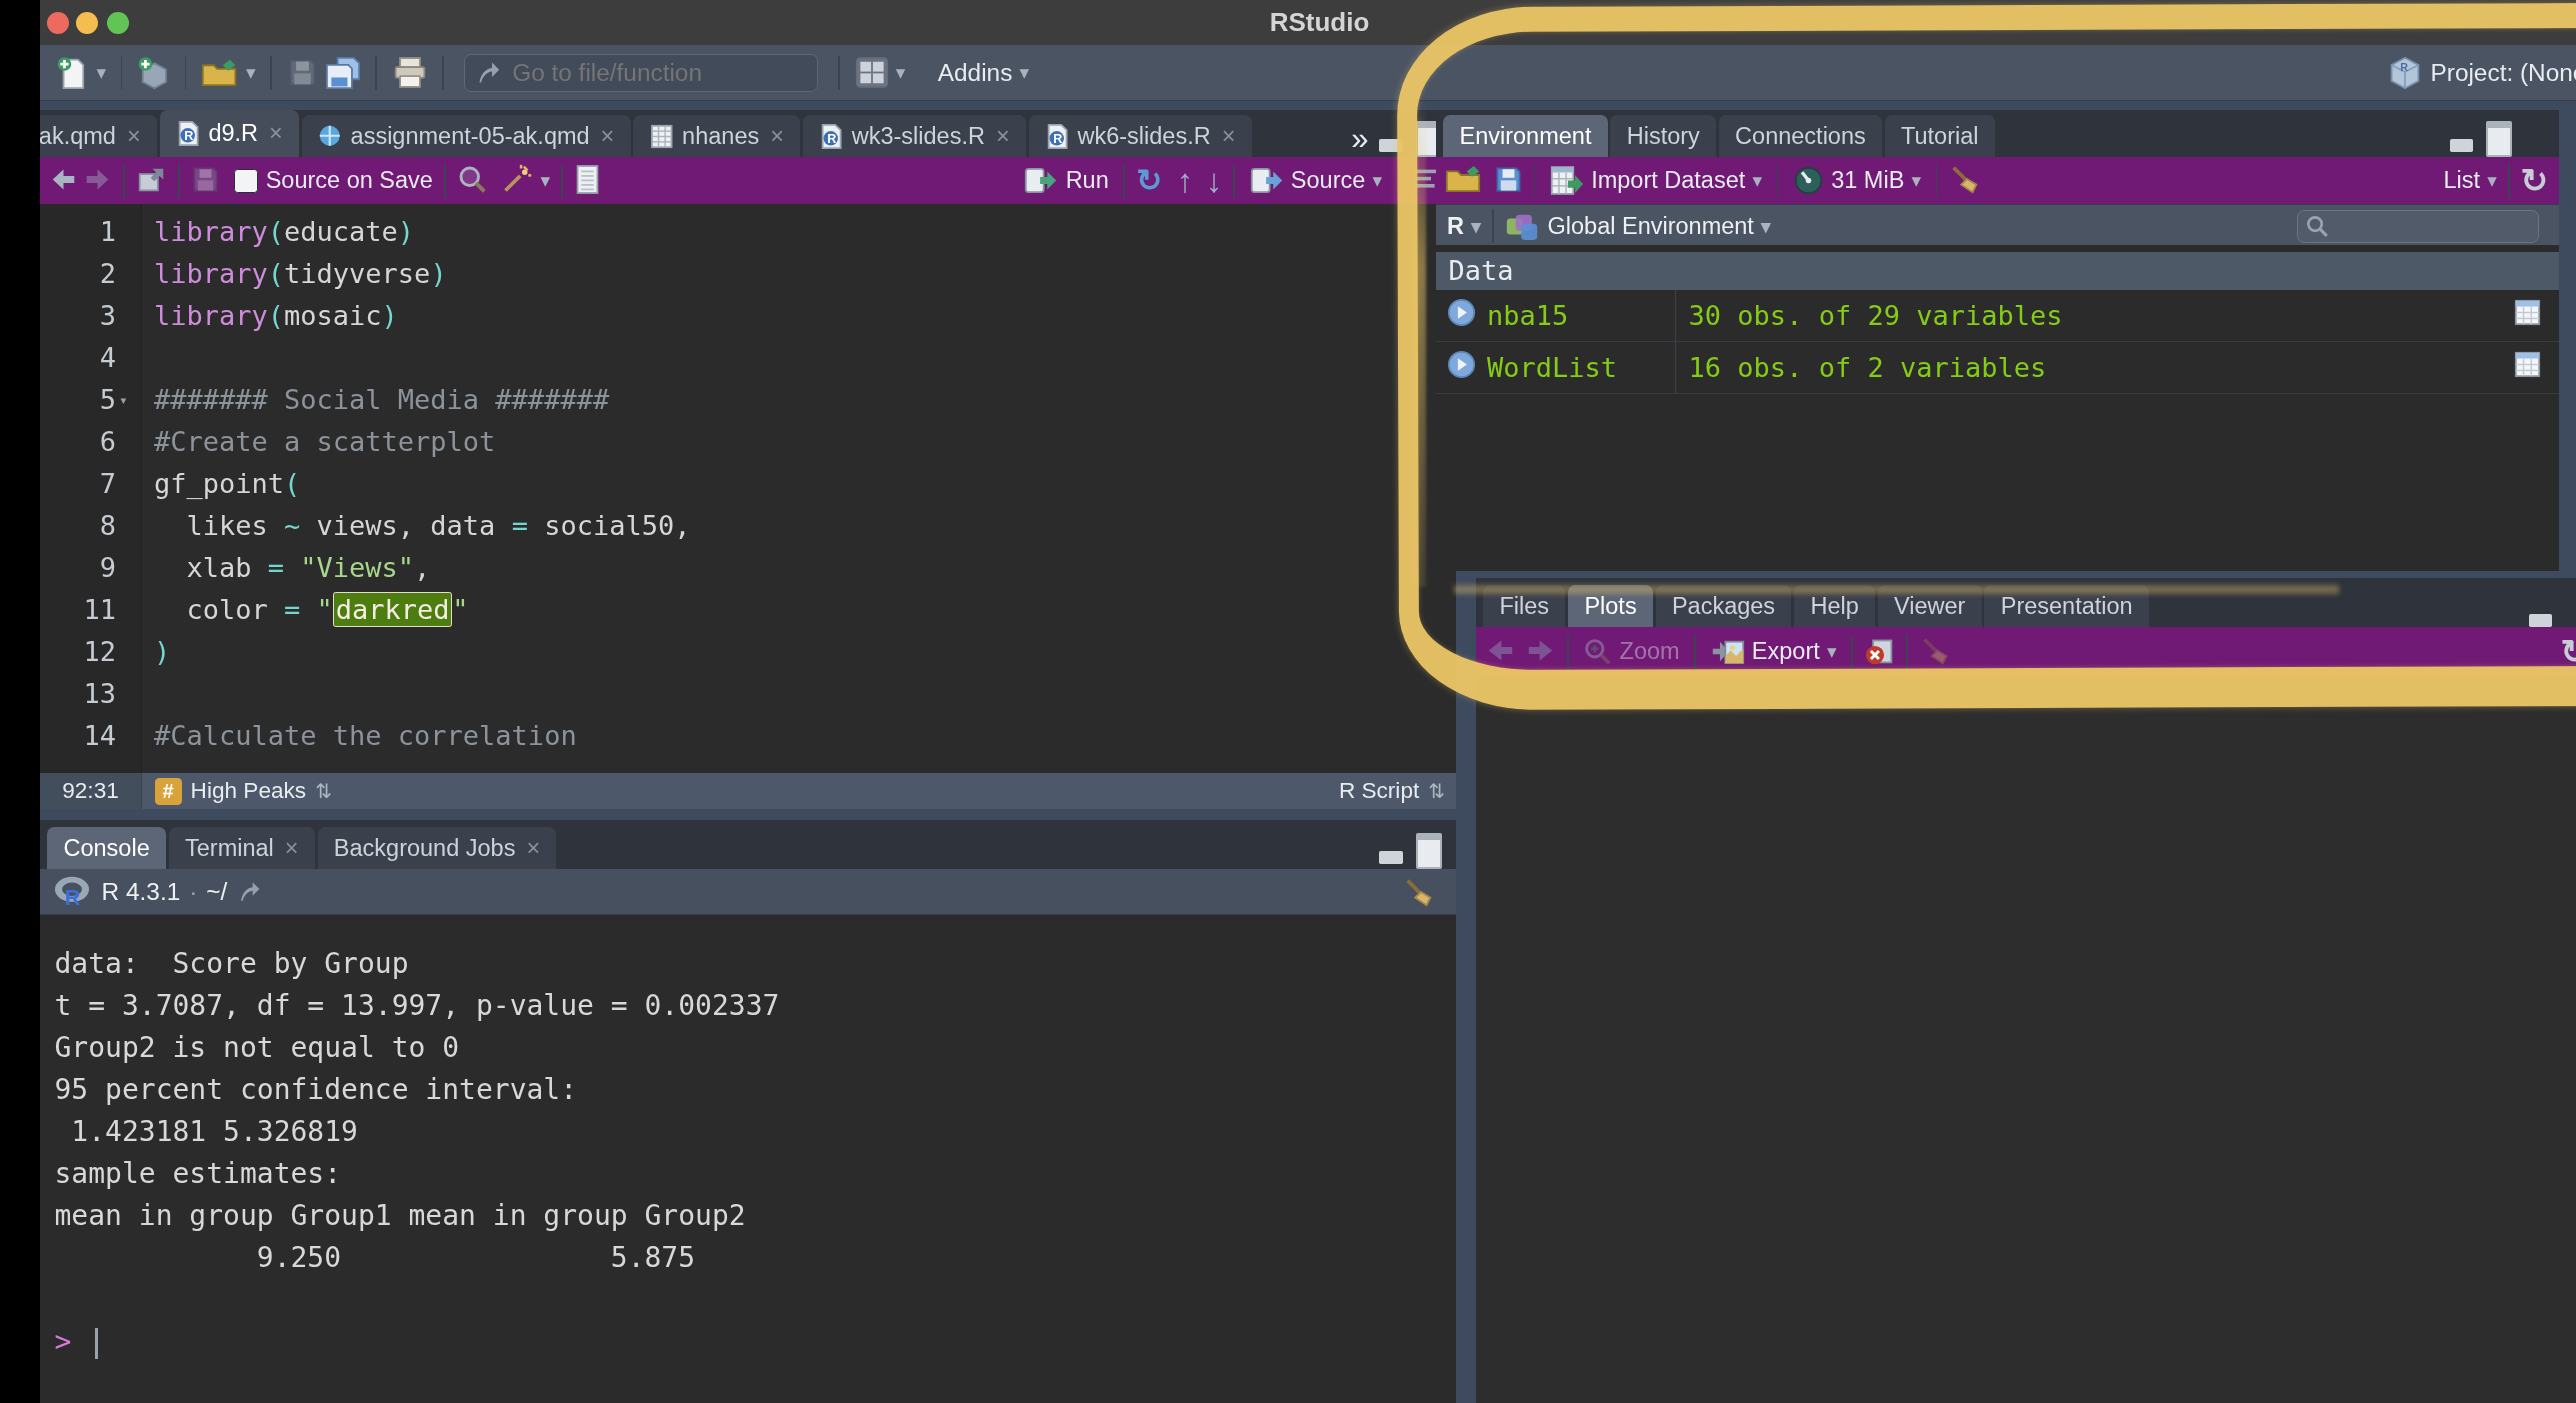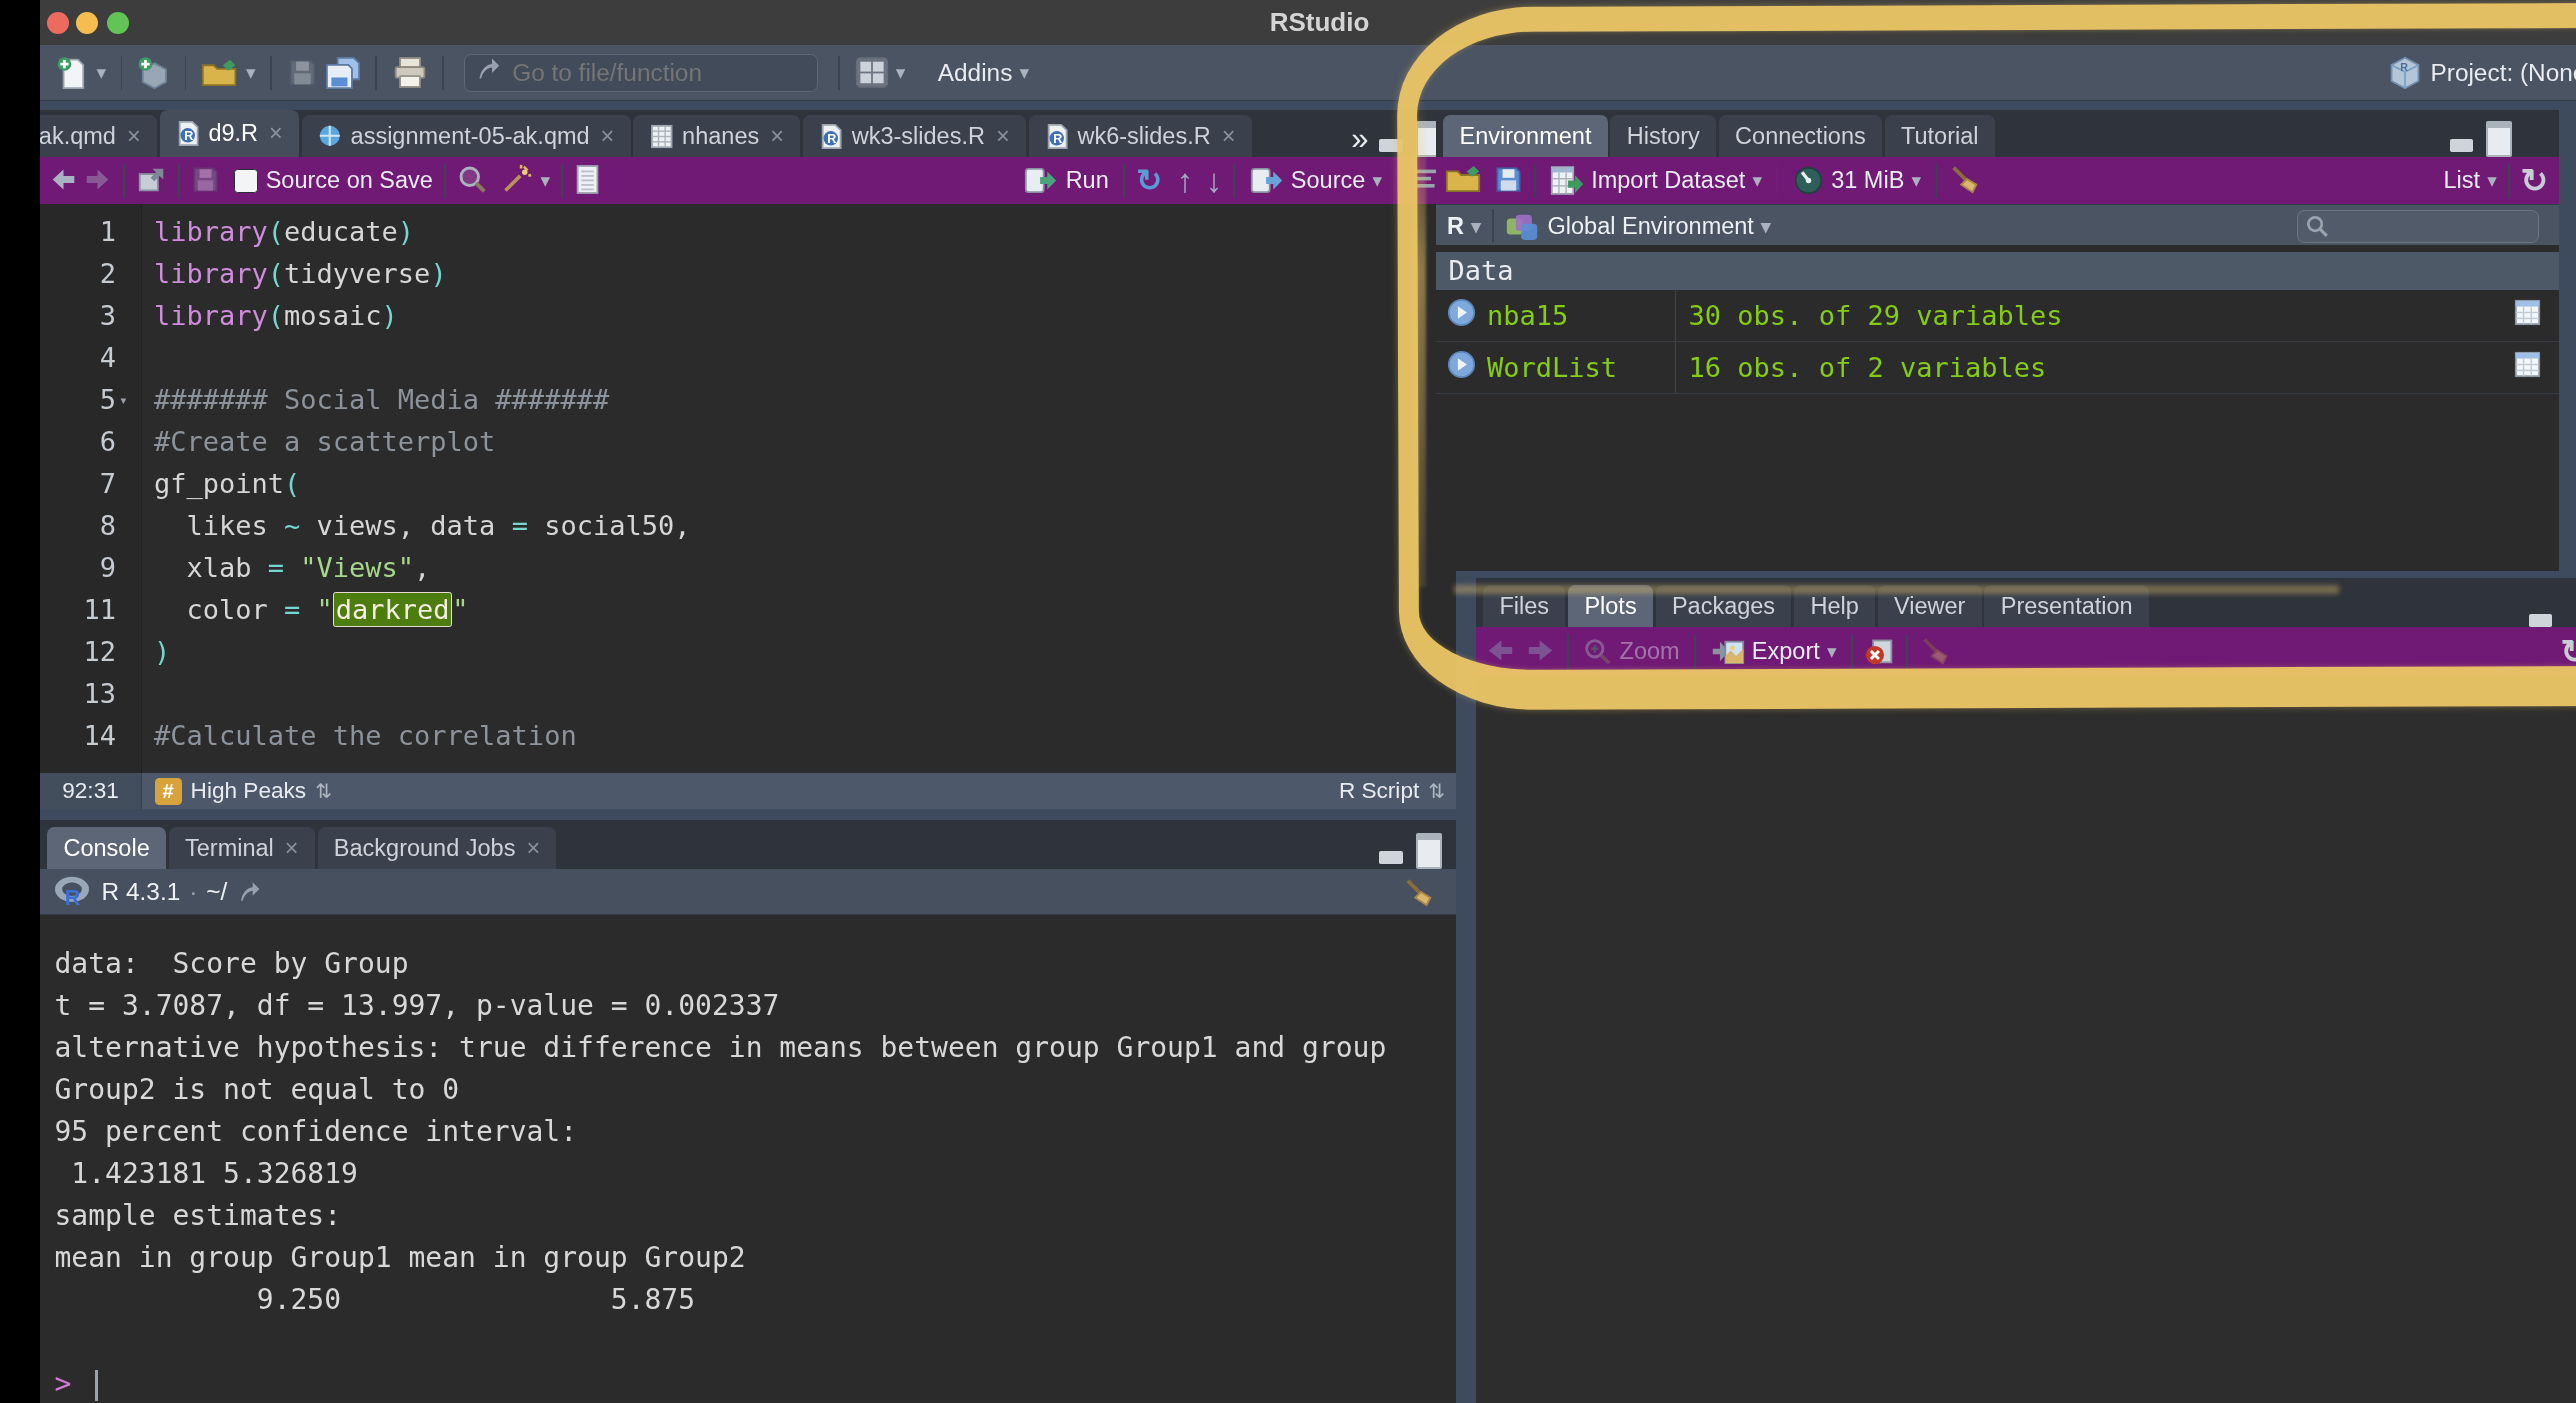--- a/index.html
+++ b/index.html
@@ -12,21 +12,21 @@
   .tl-yellow{left:36px;background:#f5bd4f;}
   .tl-green{left:67px;background:#61c455;}
   .title-text{position:absolute;left:0;right:0;top:7.2px;text-align:center;color:#d4d4d4;
     font-size:26px;font-weight:bold;}
   
   .main-toolbar{position:absolute;left:0;top:45px;width:100%;height:56px;background:#4b5463;
     border-bottom:1.8px solid #353d49;display:flex;align-items:center;padding:0 12.6px;box-sizing:border-box;}
   .vsep{width:1.8px;height:34px;background:#3b4350;margin:0 11px;flex:none;}
   .caret{color:#aab2bd;font-size:19px;margin-left:7.2px;flex:none;}
   .tbtn{display:flex;align-items:center;flex:none;padding:0 3.6px;}
-  .goto-box{display:flex;width:354px;height:38px;background:#414b59;
+  .goto-box{display:flex;align-items:center;width:354px;height:38px;background:#414b59;
     border:1.8px solid #5e6878;border-radius:7.2px;margin:0 9px;padding:0 9px;box-sizing:border-box;}
   .goto-box input{flex:1;background:transparent;border:none;outline:none;color:#9aa3ad;
     font-size:24.4px;font-family:"Liberation Sans",sans-serif;margin-left:9px;}
   .tool-label{color:#e8ebef;font-size:24.4px;margin-left:9px;}
   .proj{margin-left:auto;display:flex;align-items:center;}
   .dim{opacity:.42;}
   
   .pane{position:absolute;background:#2b2b2b;overflow:hidden;}
   .tabbar{display:flex;align-items:flex-end;height:47px;background:#2e333c;padding-left:7.2px;}
   .tab{display:flex;align-items:center;height:42px;background:#3a414d;color:#ced3da;font-size:23.5px;
@@ -394,21 +394,20 @@
         </svg>
       <div style="flex:1;"></div>
       <svg width="34" height="34" viewBox="0 0 18 18" style="margin-right:7.2px;">
           <line x1="3" y1="3" x2="11" y2="11" stroke="#8a6d3a" stroke-width="2"></line>
           <path d="M10 9l5 3-2 4-6-4z" fill="#d9b66a" stroke="#a8874a"></path>
         </svg>
     </div>
     <div class="console-out">
       <div class="cline">data:  Score by Group</div>
       <div class="cline">t = 3.7087, df = 13.997, p-value = 0.002337</div>
-      <div class="cline">alternative hypothesis: true difference in means between group Group1 and group</div>
       <div class="cline">Group2 is not equal to 0</div>
       <div class="cline">95 percent confidence interval:</div>
       <div class="cline"> 1.423181 5.326819</div>
       <div class="cline">sample estimates:</div>
       <div class="cline">mean in group Group1 mean in group Group2</div>
       <div class="cline">            9.250                5.875</div>
       <div class="cline"></div>
       <div class="cline"><span class="prompt">&gt;</span><span class="cursor"></span></div>
     </div>
   </div>

